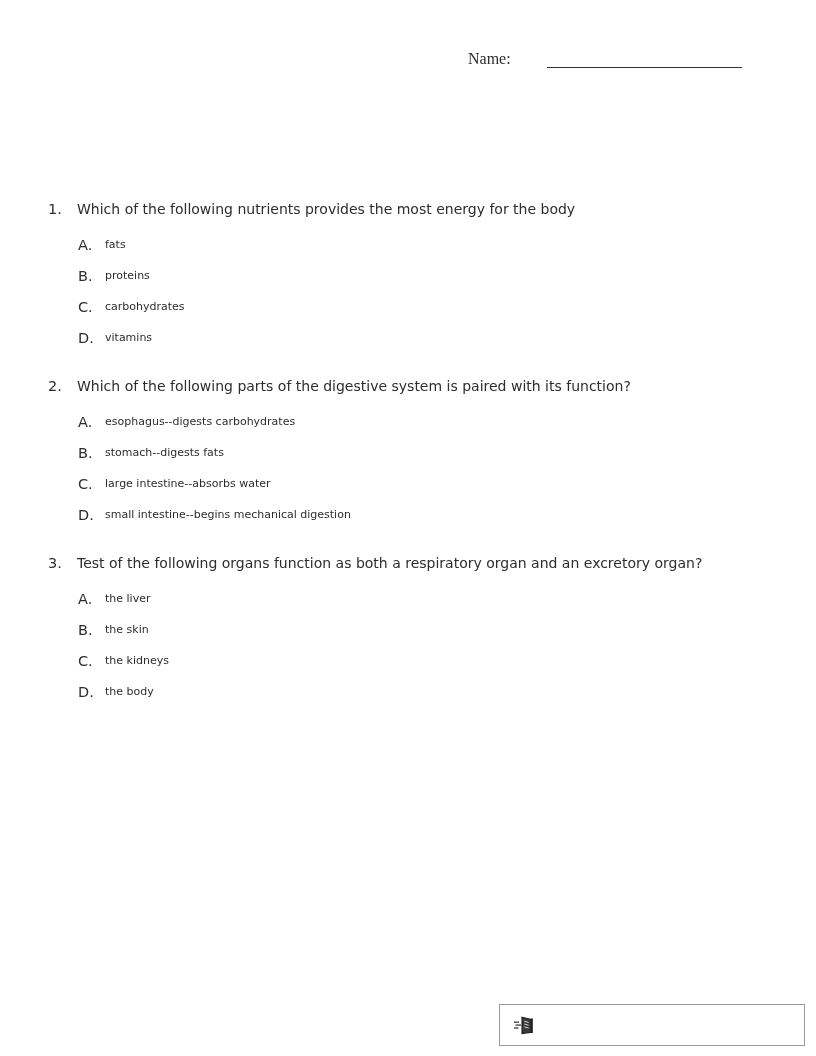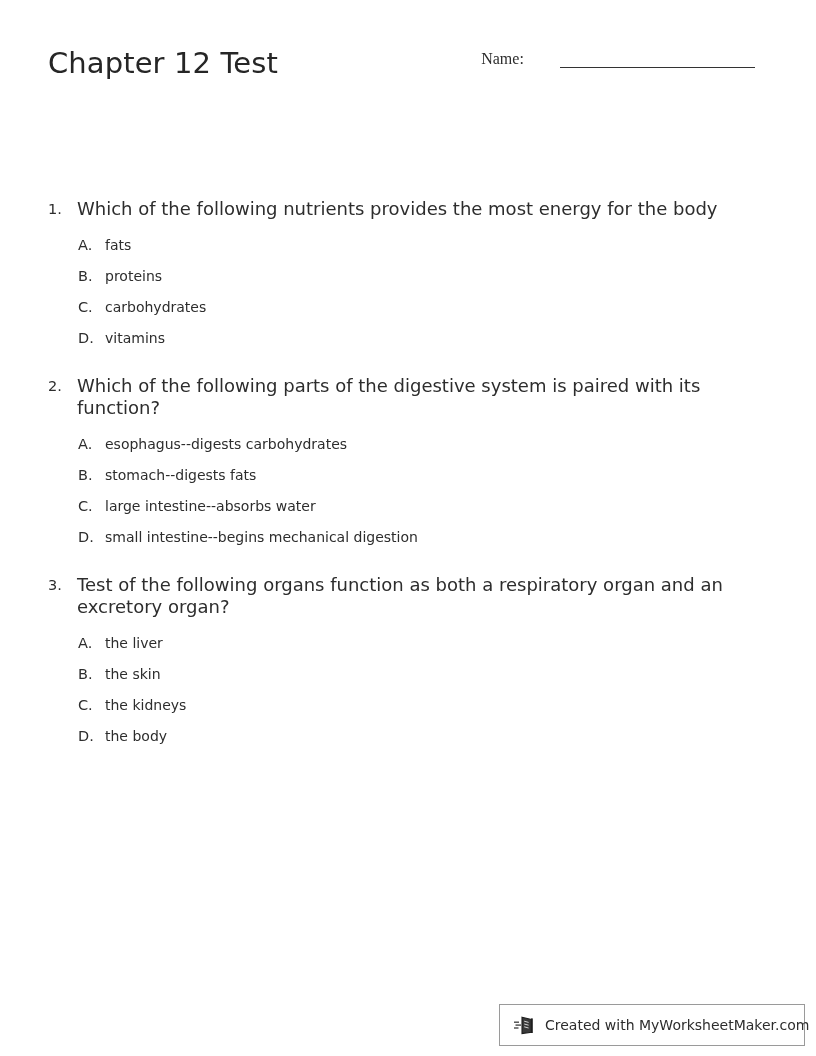--- a/index.html
+++ b/index.html
@@ -37,21 +37,21 @@
   }
   .fields {
     position: absolute;
     right: 0;
     top: 6px;
     width: 300px;
   }
   .field-row {
     display: flex;
     align-items: flex-end;
-    justify-content: center;
+    justify-content: flex-start;
     margin-bottom: 0;
     gap: 28px;
   }
   .field-label {
     font-family: "Liberation Serif", "DejaVu Serif", serif;
     font-size: 16px;
     line-height: 18px;
     color: #2d2d2d;
     text-align: right;
     padding-right: 8px;
@@ -80,21 +80,21 @@
   }
   .q-number {
     width: 29px;
     flex: 0 0 29px;
     font-size: 14.5px;
     line-height: 22px;
     color: #2d2d2d;
   }
   .q-text {
     flex: 1;
-    font-size: 18px;
+    font-size: 14px;
     line-height: 22px;
     color: #2d2d2d;
   }
   .options {
     margin: 0;
     padding: 0;
     list-style: none;
   }
   .option {
     display: flex;
@@ -104,21 +104,21 @@
   }
   .opt-letter {
     width: 27px;
     flex: 0 0 27px;
     font-size: 14.5px;
     line-height: 22px;
     color: #2d2d2d;
   }
   .opt-text {
     flex: 1;
-    font-size: 14px;
+    font-size: 11px;
     line-height: 22px;
     color: #2d2d2d;
   }
 
   
   .footer-badge {
     position: absolute;
     left: 499px;
     top: 1004px;
     width: 306px;
@@ -141,21 +141,20 @@
     font-size: 14px;
     line-height: 20px;
     color: #2d2d2d;
     white-space: nowrap;
   }
 </style>
 </head>
 <body>
 
 <div class="header">
-  <div class="page-title">Chapter 12 Test</div>
 
   <div class="fields">
     <div class="field-row">
       <span class="field-label">Name:</span>
       <span class="field-line"></span>
     </div>
   </div>
 </div>
 
 <div class="questions">
@@ -248,14 +247,13 @@
       <path d="M8 3.2 L17.2 5.4 L17.2 18.2 L8 19.6 Z" fill="#3a3a3a"></path>
       <path d="M8 3.2 L17.2 5.4 L17.2 18.2 L8 19.6 Z" fill="none" stroke="#1d1d1d" stroke-width="1.1"></path>
 
       <path d="M10.2 7.2 L14.6 8.4" stroke="#d8d8d8" stroke-width="1" fill="none"></path>
       <path d="M10.2 10.0 L14.6 11.2" stroke="#d8d8d8" stroke-width="1" fill="none"></path>
       <path d="M10.2 12.8 L14.6 14.0" stroke="#d8d8d8" stroke-width="1" fill="none"></path>
 
       <rect x="17.0" y="4.4" width="1.8" height="14.6" fill="#1d1d1d"></rect>
     </svg>
   </span>
-  <span class="footer-text">Created with MyWorksheetMaker.com</span>
 </div>
 
 </body></html>

